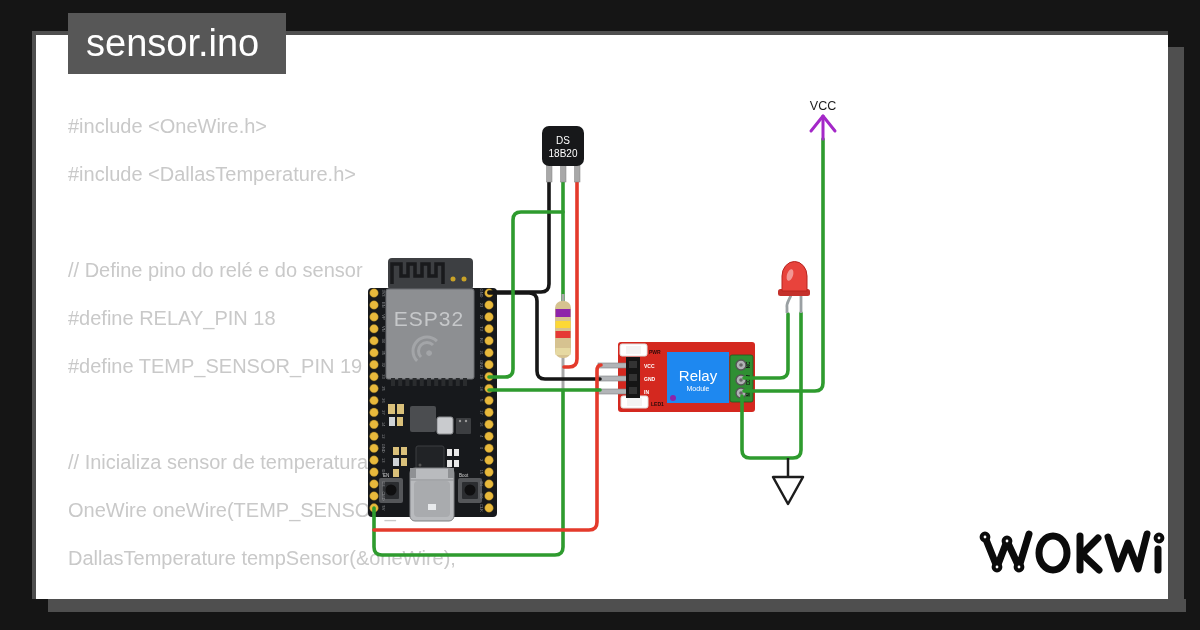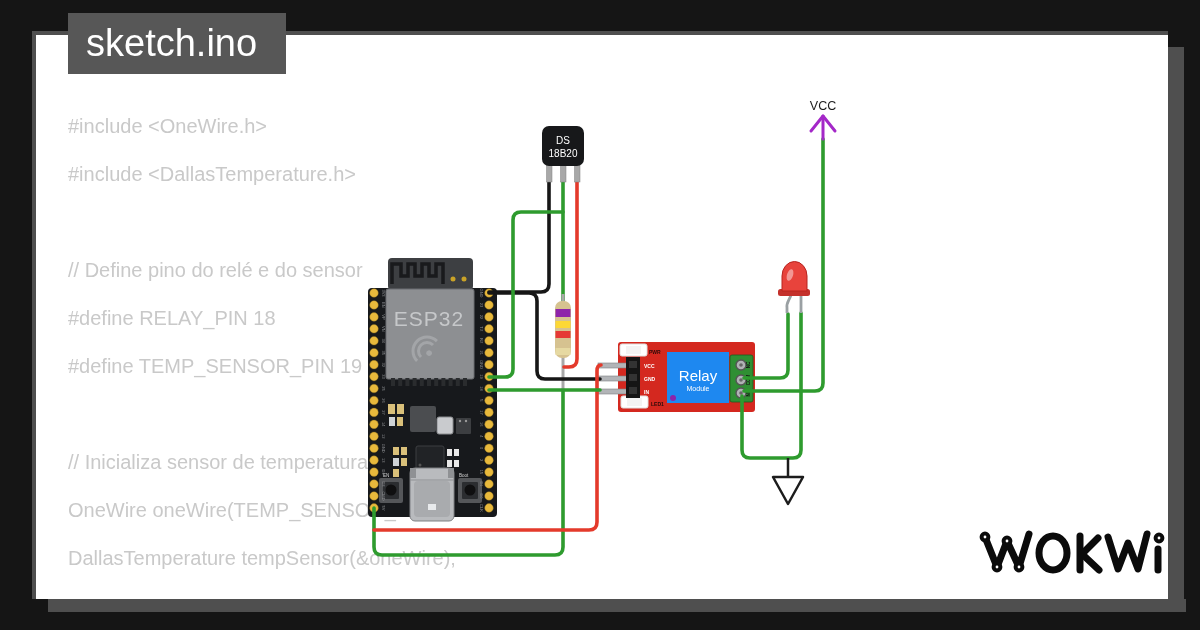--- a/index.html
+++ b/index.html
@@ -44,21 +44,21 @@
 </style>
 </head>
 <body>
 
 <div id="shadow-right" class="abs"></div>
 <div id="shadow-bottom" class="abs"></div>
 
 <div id="code-card" class="abs"></div>
 
 <div id="sketch-tab" class="abs">
-  <span>sketch.ino</span>
+  <span>sensor.ino</span>
 </div>
 
 <div id="code-lines" class="abs"><div class="code-line">#include &lt;OneWire.h&gt;</div><div class="code-line">#include &lt;DallasTemperature.h&gt;</div><div class="code-line"></div><div class="code-line">// Define pino do relé e do sensor</div><div class="code-line">#define RELAY_PIN 18</div><div class="code-line">#define TEMP_SENSOR_PIN 19</div><div class="code-line"></div><div class="code-line">// Inicializa sensor de temperatura</div><div class="code-line">OneWire oneWire(TEMP_SENSOR_PIN);</div><div class="code-line">DallasTemperature tempSensor(&amp;oneWire);</div></div>
 
 <svg id="circuit-svg" class="abs" width="1200" height="630" viewBox="0 0 1200 630">
 
   <g>
     <rect x="368" y="288" width="129" height="229" rx="4" fill="var(--board-black)"></rect>
 
     <rect x="388" y="258" width="85" height="32" rx="4" fill="#3d3f42"></rect>

